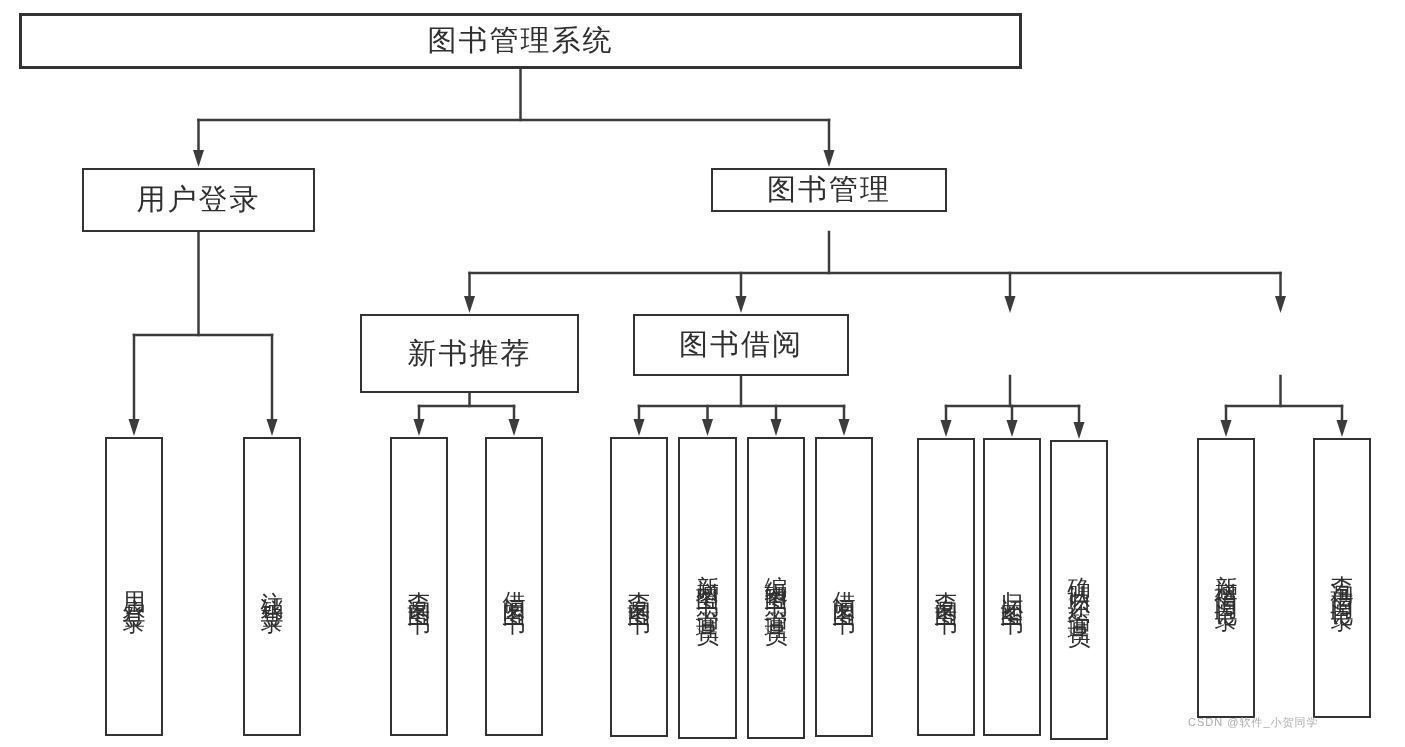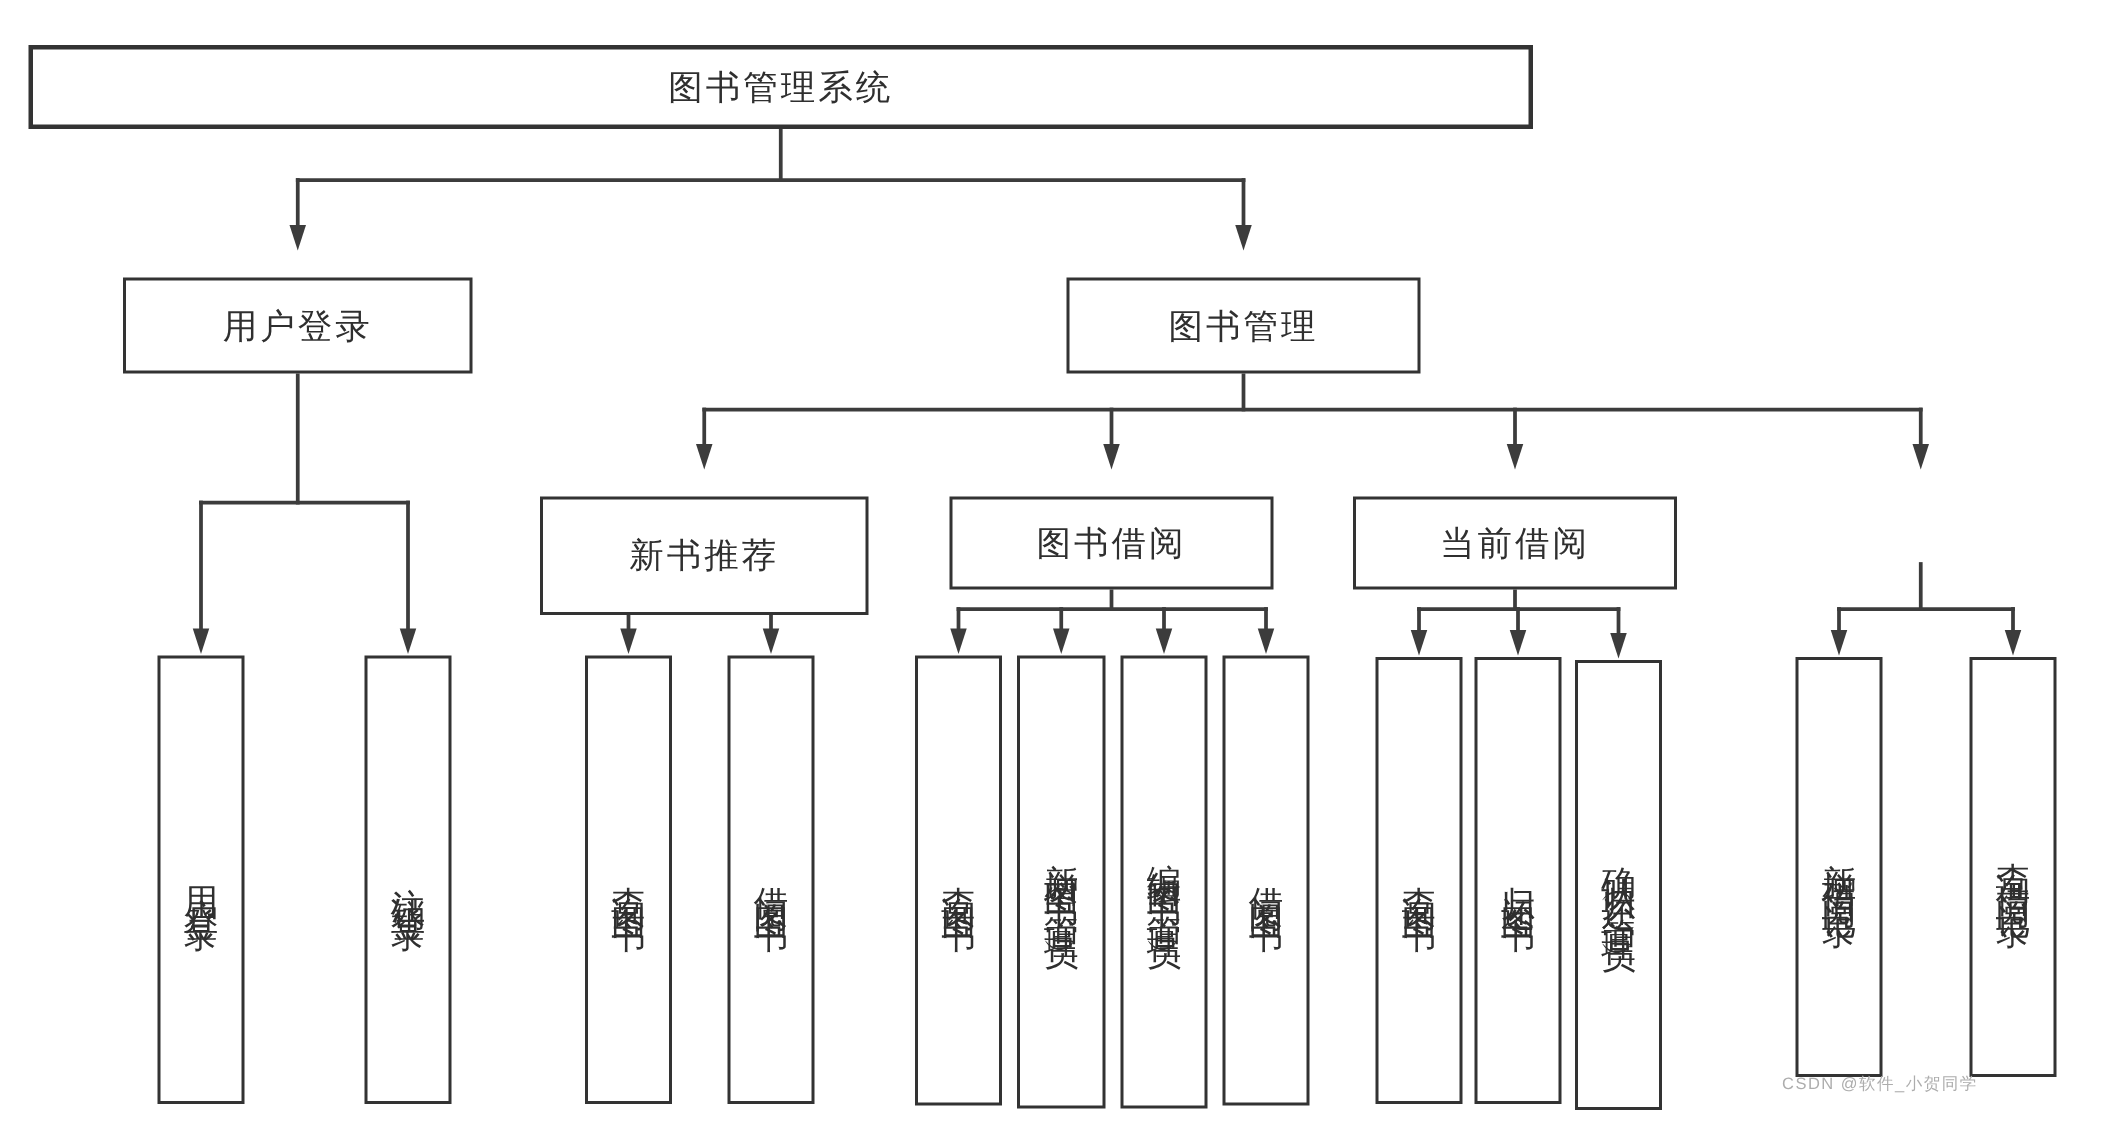--- a/index.html
+++ b/index.html
@@ -27,21 +27,21 @@
     position:absolute;
     box-sizing:border-box;
     background:var(--bg);
     border:2px solid var(--border);
     display:flex;
     align-items:center;
     justify-content:center;
     color:var(--text);
   }
   .node.root{border-width:3px;}
-  .node.h{font-size:23px;letter-spacing:2px;white-space:nowrap;margin-top:17px;}
+  .node.h{font-size:29px;letter-spacing:2px;white-space:nowrap;}
   .node.v .label{
     writing-mode:vertical-rl;
     font-size:23px;
     letter-spacing:7px;
     line-height:1;
   }
   .watermark{
     position:absolute;
     left:1188px;
     top:715px;
@@ -125,37 +125,34 @@
       </g>
     </svg>
 
   <span class="watermark">CSDN @软件_小贺同学</span>
 <div class="node h root" style="left: 19px; top: 13px; width: 1003px; height: 56px;">
       <span class="label">图书管理系统</span>
     </div>
     <div class="node h" style="left: 82px; top: 168px; width: 233px; height: 64px;">
       <span class="label">用户登录</span>
     </div>
-    <div class="node h" style="left: 711px; top: 168px; width: 236px; height: 64px;">
+    <div class="node h" style="left: 711px; top: 168px; width: 236px; height: 44px;">
       <span class="label">图书管理</span>
     </div>
     <div class="node v" style="left: 105px; top: 437px; width: 58px; height: 299px;">
       <span class="label">用户登录</span>
     </div>
     <div class="node v" style="left: 243px; top: 437px; width: 58px; height: 299px;">
       <span class="label">注销登录</span>
     </div>
     <div class="node h" style="left: 360px; top: 314px; width: 219px; height: 79px;">
       <span class="label">新书推荐</span>
     </div>
     <div class="node h" style="left: 633px; top: 314px; width: 216px; height: 62px; text-align: right;">
       <span class="label">图书借阅</span>
-    </div>
-    <div class="node h" style="left: 902px; top: 314px; width: 216px; height: 62px;">
-      <span class="label">当前借阅</span>
     </div>
     <div class="node v" style="left: 390px; top: 437px; width: 58px; height: 299px;">
       <span class="label">查询图书</span>
     </div>
     <div class="node v" style="left: 485px; top: 437px; width: 58px; height: 299px;">
       <span class="label">借阅图书</span>
     </div>
     <div class="node v" style="left: 610px; top: 437px; width: 58px; height: 300px;">
       <span class="label">查询图书</span>
     </div>

